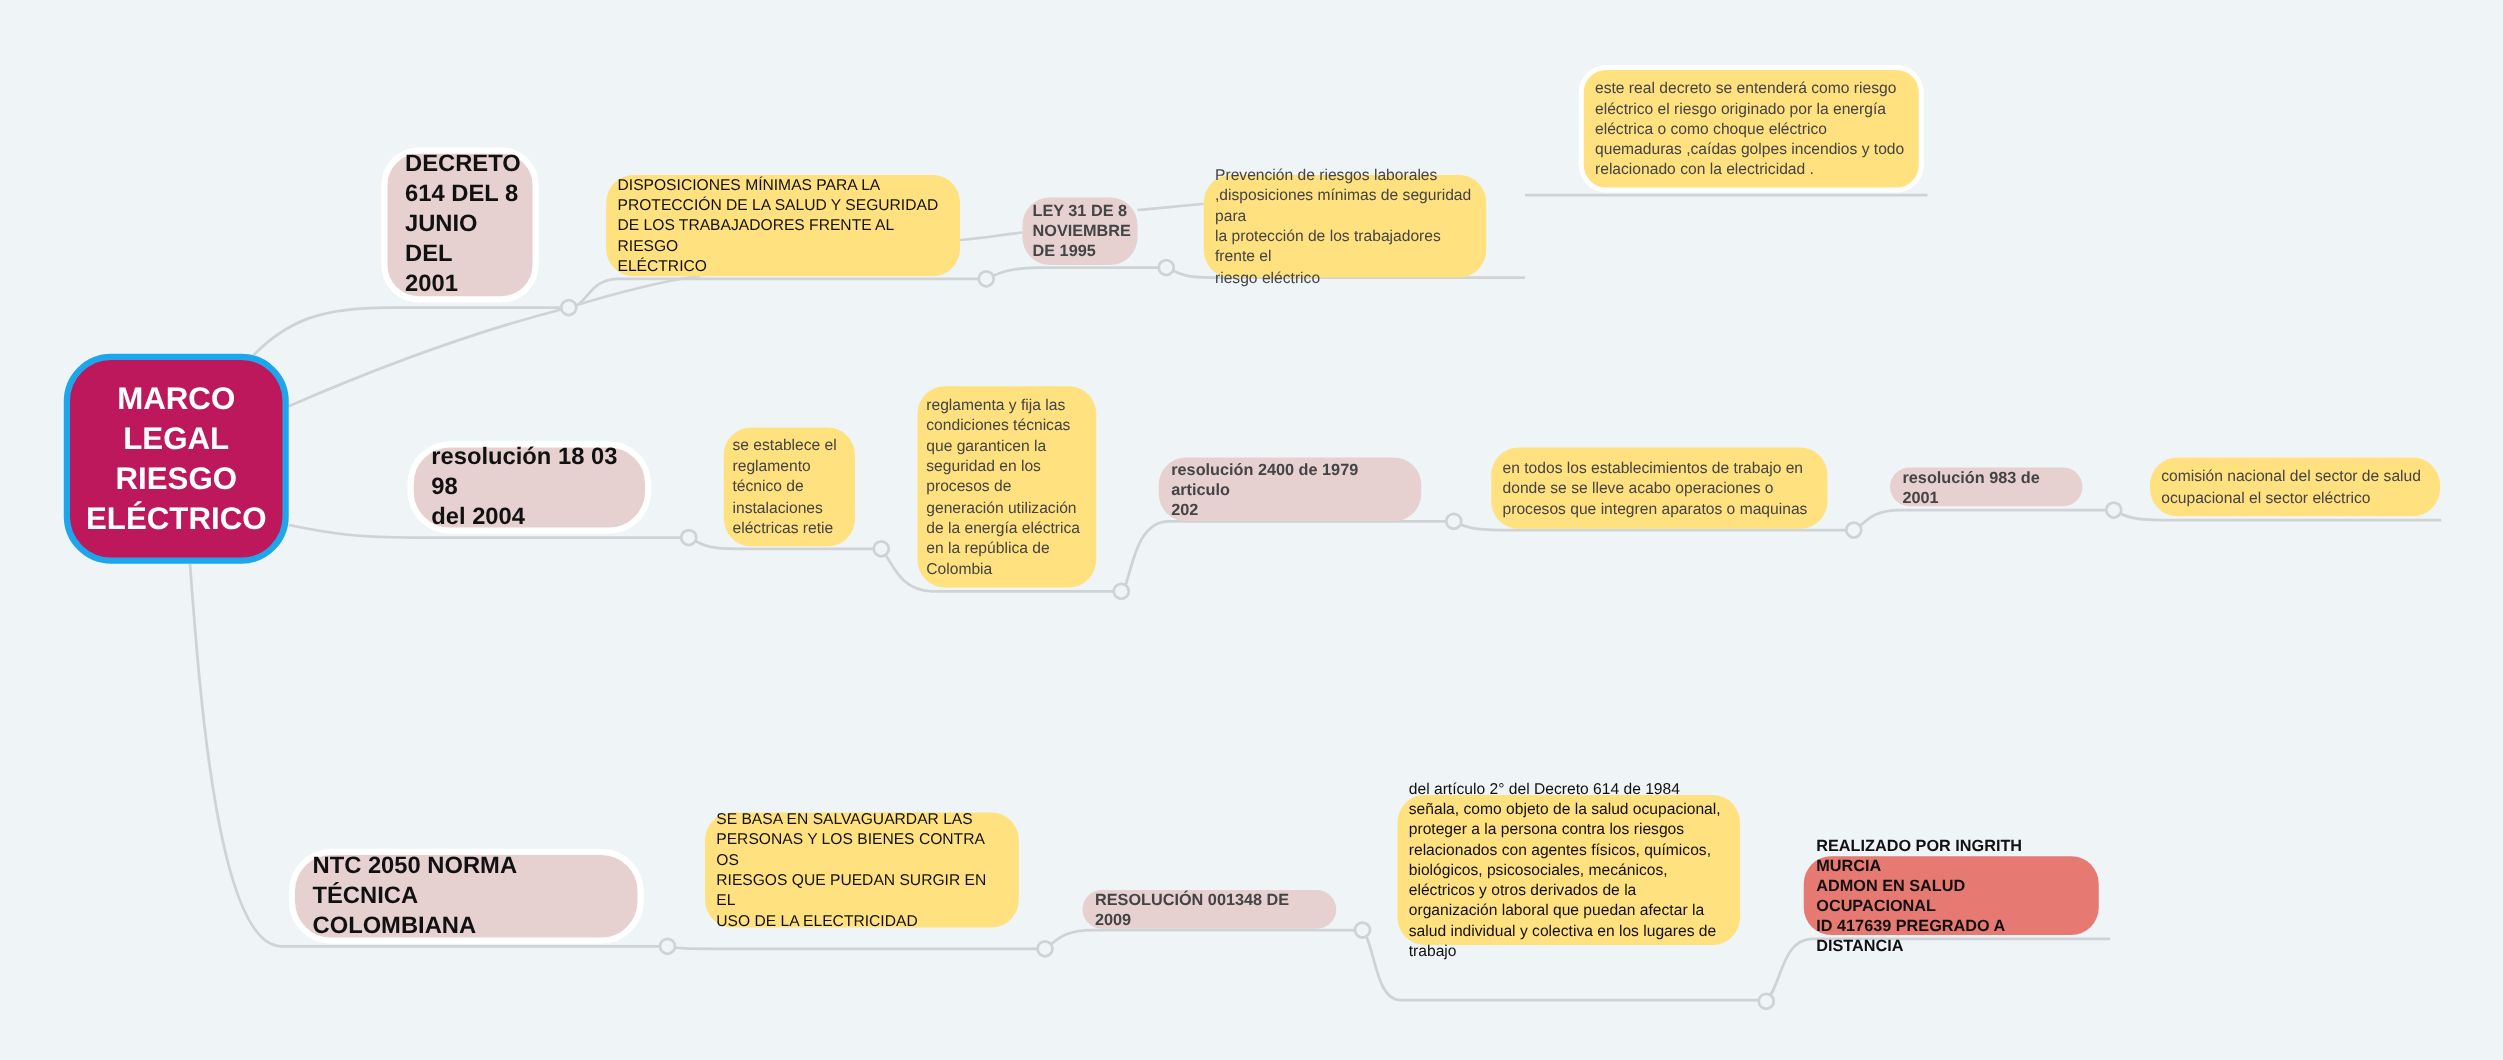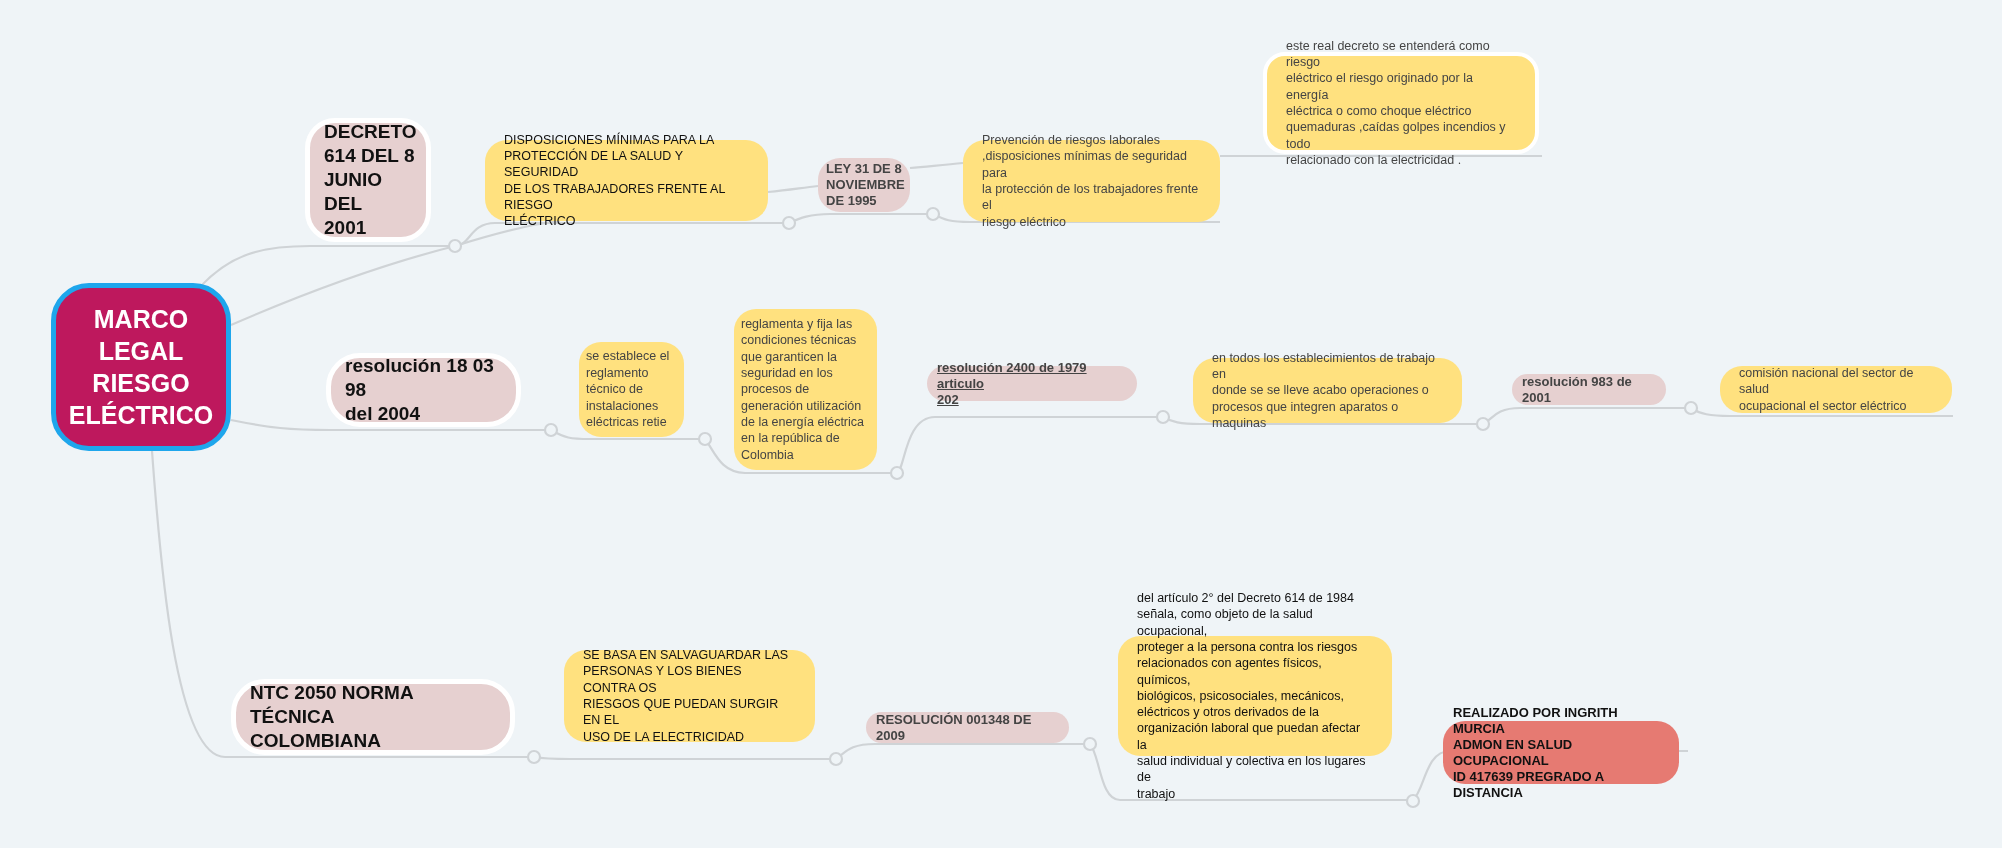--- a/index.html
+++ b/index.html
@@ -29,21 +29,21 @@
     padding:0 14px;
   }
   .pink {
     background:#e6d0d0; border-radius:22px;
     color:#444; font-weight:bold; font-size:13px; line-height:16px;
     padding:0 10px;
   }
   .yellow {
     background:#ffe17f; border-radius:22px;
     color:#444; font-size:12.5px; line-height:16.3px;
-    padding:0 19px;
+    padding:0 9px;
   }
   .yellow.dark { color:#111; }
   .yellow.outlined { border:4px solid #ffffff; }
   .red {
     background:#e67a72; border-radius:22px;
     color:#111; font-weight:bold; font-size:13px; line-height:16px;
     padding:0 10px;
   }
 </style>
 </head>
@@ -108,21 +108,21 @@
   <span>DISPOSICIONES  MÍNIMAS PARA LA
 PROTECCIÓN DE LA SALUD Y SEGURIDAD
 DE LOS TRABAJADORES FRENTE AL RIESGO
 ELÉCTRICO</span>
 </div>
 <div class="node pink" style="left:818px; top:158px; width:92px; height:54px; padding:0 8px;">
   <span>LEY 31 DE 8
 NOVIEMBRE
 DE 1995</span>
 </div>
-<div class="node yellow" style="left:963px; top:140px; width:257px; height:82px;">
+<div class="node yellow" style="left:963px; top:140px; width:226px; height:82px;">
   <span>Prevención de riesgos laborales
 ,disposiciones mínimas de seguridad para
 la protección de los trabajadores frente el
 riesgo eléctrico</span>
 </div>
 <div class="node yellow outlined" style="left:1263px; top:52px; width:276px; height:102px;">
   <span>este real decreto se entenderá como riesgo
 eléctrico el riesgo originado por la energía
 eléctrica o como choque  eléctrico
 quemaduras ,caídas golpes incendios y todo
@@ -144,21 +144,21 @@
   <span>reglamenta y fija las
 condiciones técnicas
 que garanticen la
 seguridad en los
 procesos de
 generación utilización
 de la energía eléctrica
 en la república de
 Colombia</span>
 </div>
-<div class="node pink" style="left:927px; top:366px; width:210px; height:35px;text-decoration:underline;">
+<div class="node pink" style="left:927px; top:366px; width:210px; height:51px;">
   <span>resolución 2400 de 1979 articulo
 202</span>
 </div>
 <div class="node yellow" style="left:1193px; top:358px; width:269px; height:65px;">
   <span>en todos los establecimientos de trabajo en
 donde se se lleve acabo operaciones o
 procesos que integren aparatos o maquinas</span>
 </div>
 <div class="node pink" style="left:1512px; top:374px; width:154px; height:31px;">
   <span>resolución 983 de 2001</span>
@@ -185,17 +185,17 @@
   <span>del artículo 2° del Decreto 614 de 1984
 señala, como objeto de la salud ocupacional,
 proteger a la persona contra los riesgos
 relacionados con agentes físicos, químicos,
 biológicos, psicosociales, mecánicos,
 eléctricos y otros derivados de la
 organización laboral que puedan afectar la
 salud individual y colectiva en los lugares de
 trabajo</span>
 </div>
-<div class="node red" style="left:1443px; top:685px; width:236px; height:63px;margin-top:36px;">
+<div class="node red" style="left:1443px; top:685px; width:236px; height:63px;">
   <span>REALIZADO POR INGRITH MURCIA
 ADMON EN SALUD OCUPACIONAL
 ID 417639 PREGRADO A DISTANCIA</span>
 </div>
 
 </body></html>

